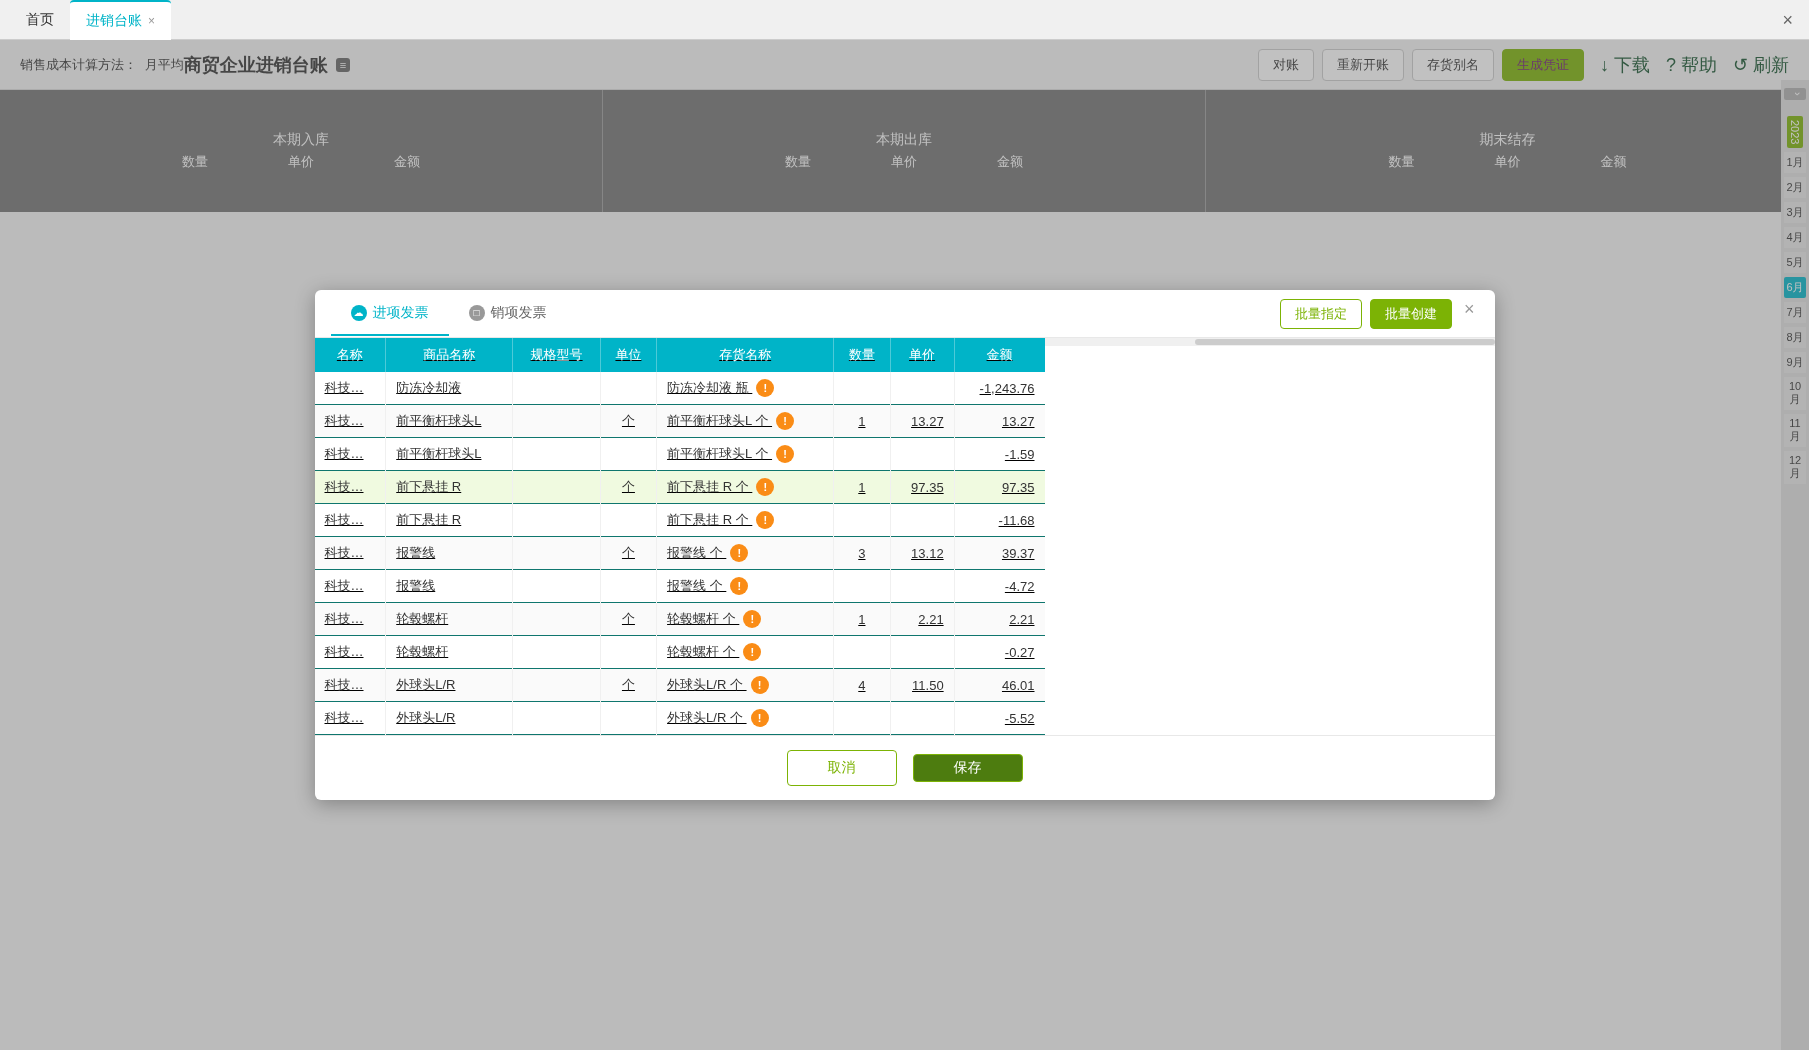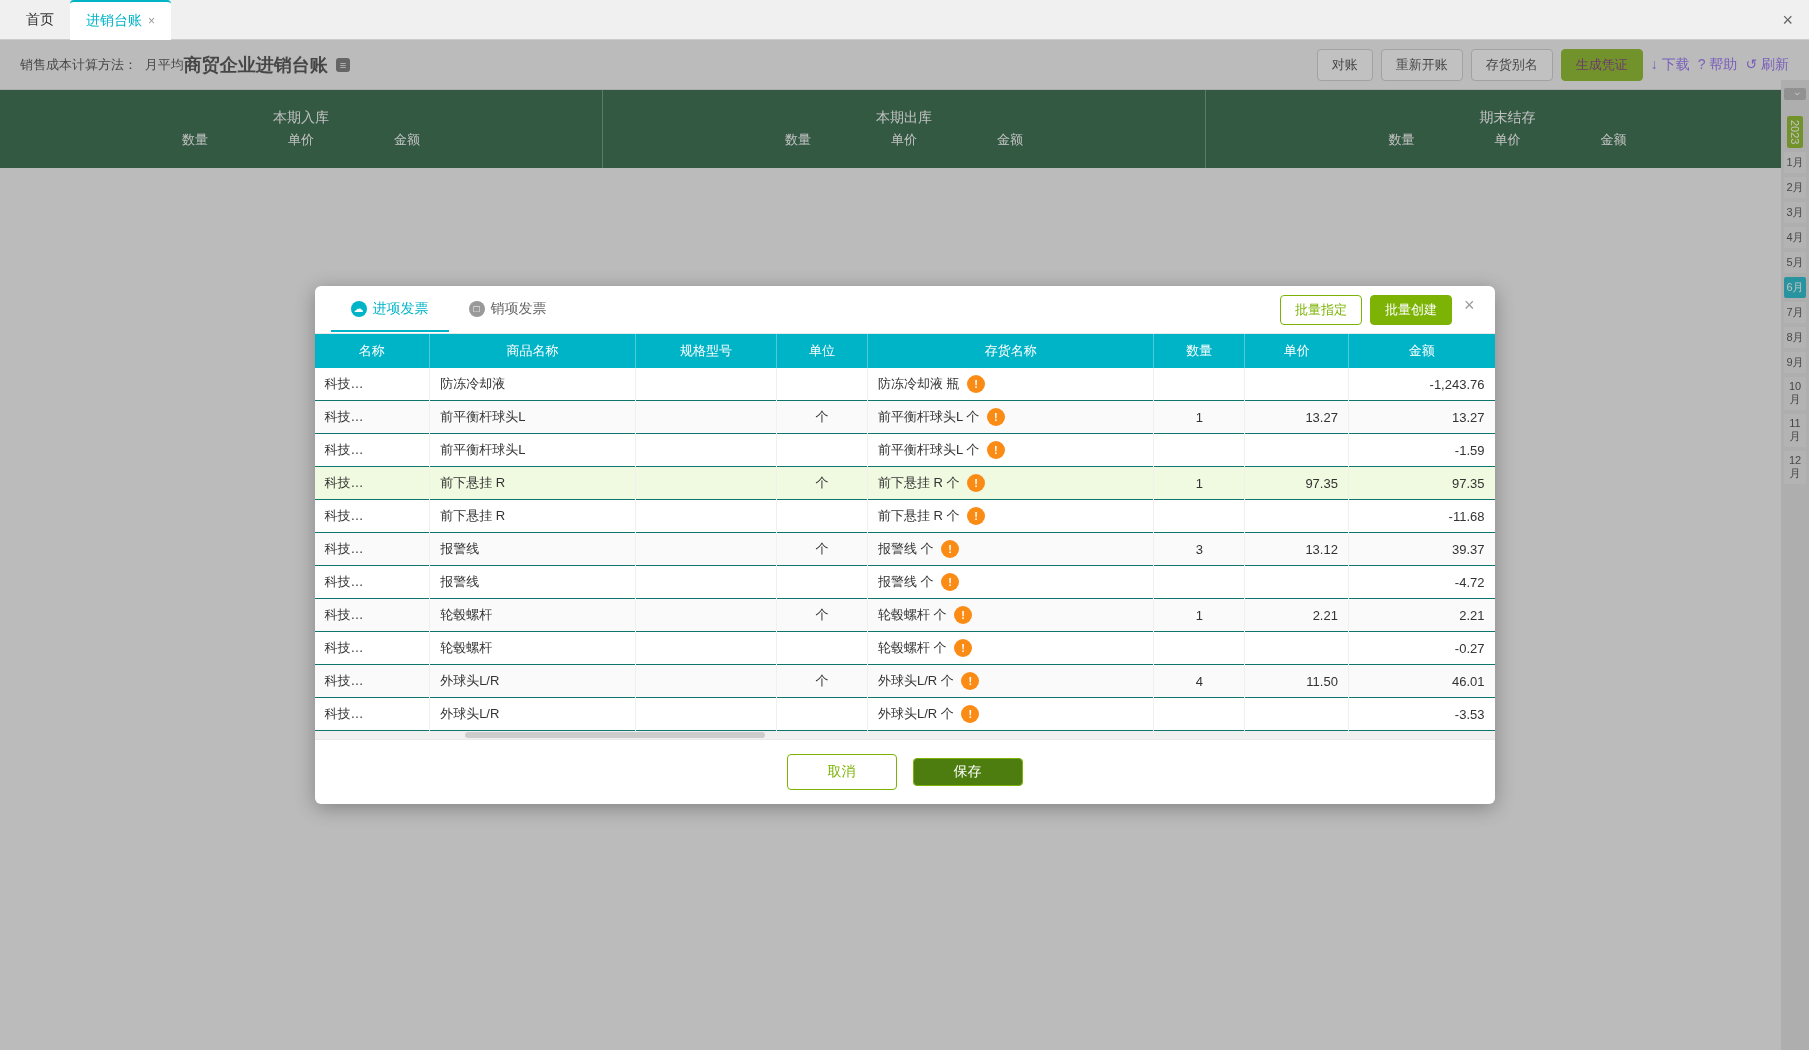--- a/index.html
+++ b/index.html
@@ -112,26 +112,27 @@
       border-color: #7cb305;
     }
     .btn-outline {
       background: #fff;
       border: 1px solid #ccc;
       color: #333;
     }
     .btn-action {
       background: none;
       border: none;
-      color: #8b5cf6;
-      cursor: pointer;
-      font-size: 14px;
+      color: #14532d;
+      cursor: pointer;
+      font-size: 18px;
       display: flex;
       align-items: center;
       gap: 4px;
+      margin-left: 8px;
     }
 
     
     .modal-backdrop {
       position: absolute;
       top: 0; left: 0; right: 0; bottom: 0;
       background: rgba(100,100,100,0.4);
       z-index: 100;
       display: flex;
       align-items: center;
@@ -219,21 +220,22 @@
       border-radius: 4px;
       cursor: pointer;
       font-size: 13px;
     }
 
     
     .modal-body {
       flex: 1;
       overflow: hidden;
       display: flex;
-      flex-direction: column;
+      flex-direction: row;
+      text-decoration: underline;
     }
     .modal-table {
       width: 100%;
       border-collapse: collapse;
       font-size: 13px;
     }
     .modal-table thead tr th {
       background: #00b4c8;
       color: white;
       padding: 8px 10px;
@@ -324,22 +326,22 @@
       border: 1px solid #7cb305;
       color: white;
       padding: 4px 40px;
       border-radius: 4px;
       cursor: pointer;
       font-size: 14px;
     }
 
     
     .bg-header {
-      height: 78px;
-      background: #14532d;
+      height: 122px;
+      background: #737373;
       display: grid;
       grid-template-columns: 1fr 1fr 1fr;
     }
     .bg-header-col {
       display: flex;
       flex-direction: column;
       align-items: center;
       justify-content: center;
       color: white;
       border-right: 1px solid rgba(255,255,255,0.3);
@@ -658,21 +660,21 @@
       <td class="td-left">科技…</td>
       <td class="td-left">外球头L/R</td>
       <td></td>
       <td></td>
       <td class="td-left">
         外球头L/R 个
         <span class="warning-icon">!</span>
       </td>
       <td></td>
       <td class="td-right"></td>
-      <td class="td-right">-3.53</td>
+      <td class="td-right">-5.52</td>
     </tr>
               </tbody>
           </table>
         </div>
 
         <div class="modal-scrollbar">
           <div class="modal-scrollbar-thumb"></div>
         </div>
       </div>
 

